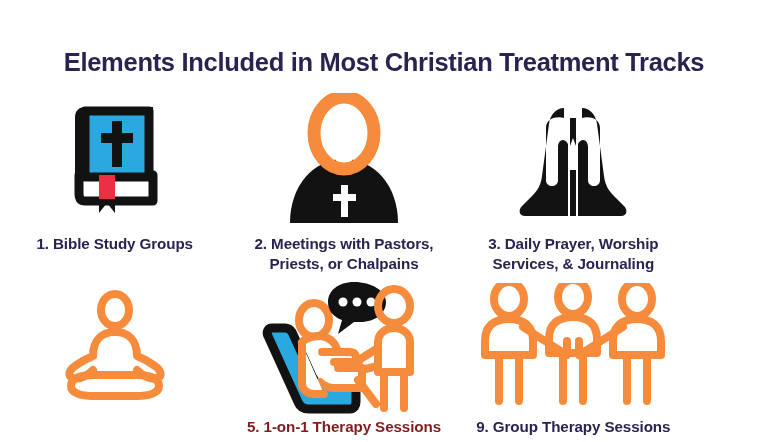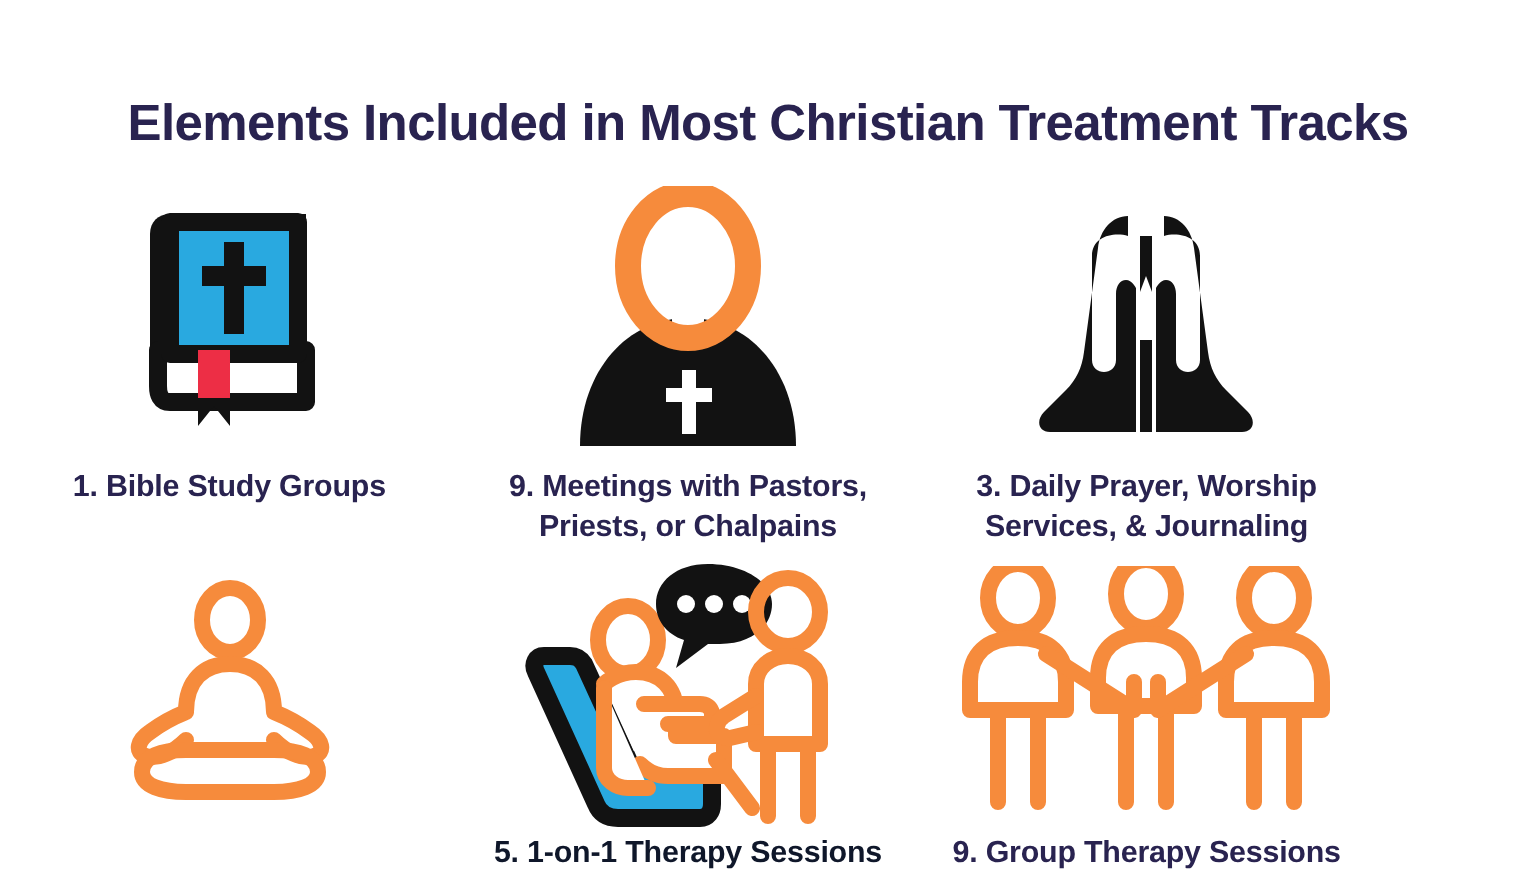--- a/index.html
+++ b/index.html
@@ -73,21 +73,21 @@
     font-size: 15.2px;
     font-weight: bold;
     color: #292350;
     line-height: 1.32;
     letter-spacing: -0.1px;
     font-family: "Liberation Sans", sans-serif;
     padding: 0 6px;
     margin-top: 4px;
   }
   .caption.black {
-    color: #0f172a;
+    color: #7f1d1d;
   }
   .caption .ln {
     display: block;
     white-space: nowrap;
   }
   svg { display: block; }
 </style>
 </head>
 <body>
 
@@ -131,21 +131,21 @@
 
           <rect x="54" y="62" width="16" height="14" fill="#ffffff"></rect>
 
           <rect x="59" y="92" width="7" height="32" fill="#ffffff"></rect>
           <rect x="51" y="101" width="23" height="7" fill="#ffffff"></rect>
 
           <ellipse cx="62" cy="40" rx="30" ry="36" fill="none" stroke="#F68B3C" stroke-width="13"></ellipse>
         </svg>
       </div>
       <div class="caption">
-        <span class="ln">9. Meetings with Pastors,</span>
+        <span class="ln">2. Meetings with Pastors,</span>
         <span class="ln">Priests, or Chalpains</span>
       </div>
     </div>
 
     <div class="cell">
       <div class="icon-wrap">
         <svg width="122" height="124" viewBox="0 0 122 124">
 
           <path d="M52 10 C44 10 38 17 37 26 L30 78 C29 86 26 92 21 97 L10 108 C6 112 7 118 13 118 L56 118 L56 46 C56 46 54 42 51 42 C48 42 46 45 46 49 L46 82 C46 86 43 88 40 88 C37 88 34 86 34 82 L34 30 C34 20 45 18 52 20 Z" fill="#121212"></path>
 

